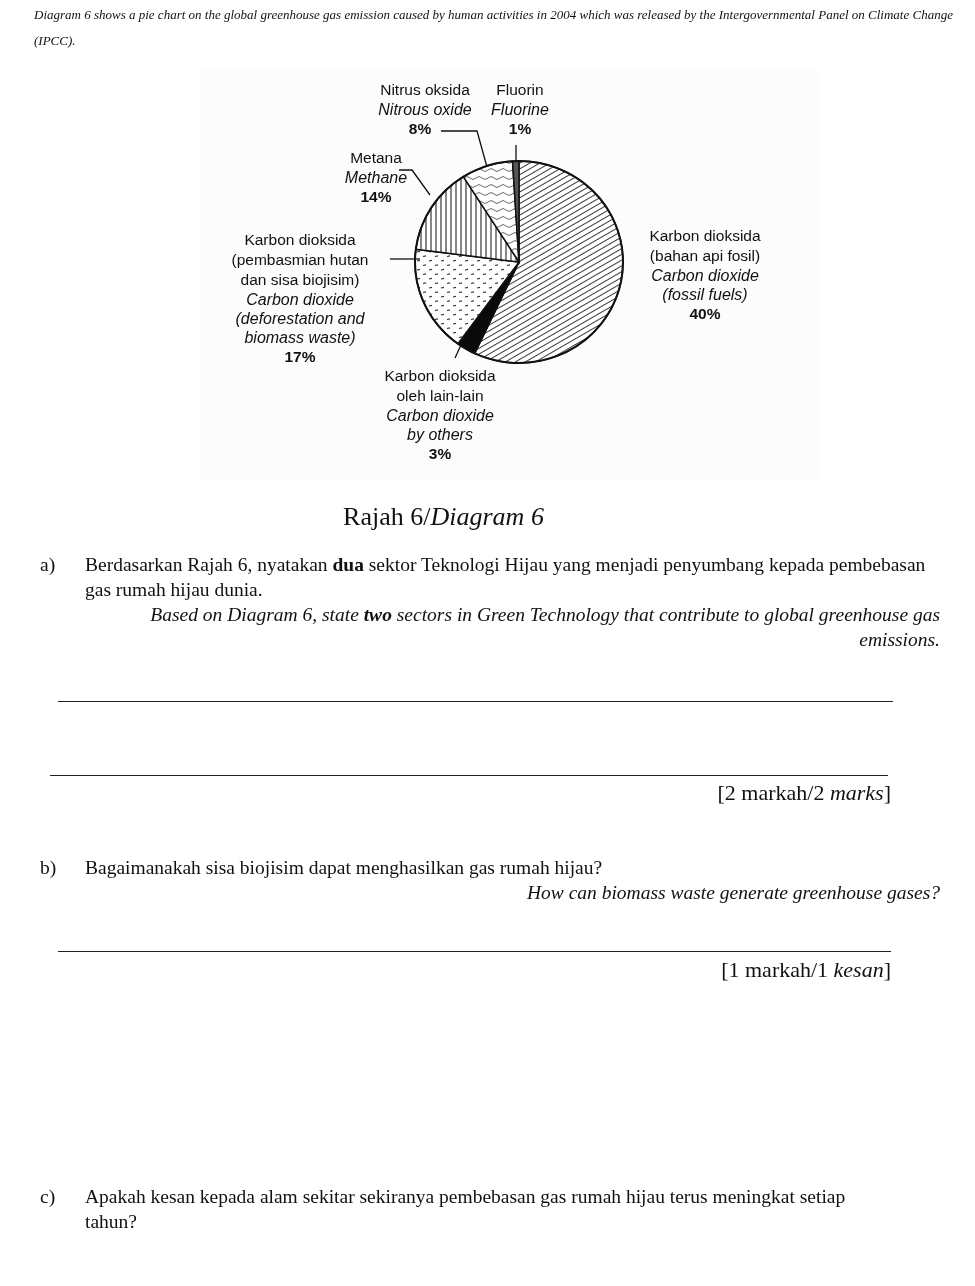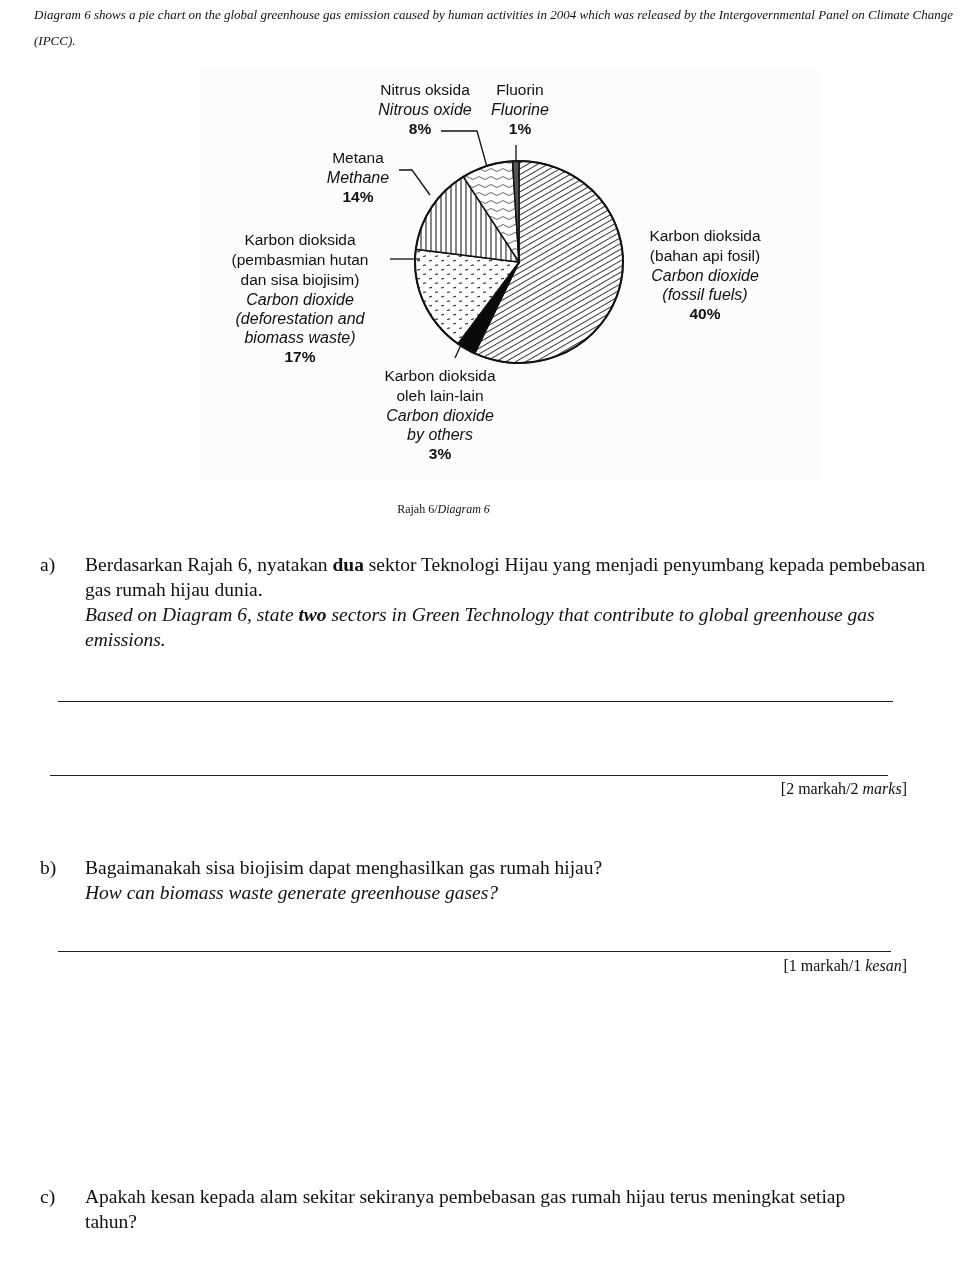--- a/index.html
+++ b/index.html
@@ -7,27 +7,27 @@
   .serif { font-family: "Liberation Serif", "DejaVu Serif", serif; }
   .sans { font-family: "Liberation Sans", "DejaVu Sans", sans-serif; }
   .abs { position: absolute; }
   .intro { left: 34px; top: 2px; width: 920px; font-size: 13px; line-height: 26px; font-style: italic; }
   .chart-area { left: 200px; top: 70px; width: 620px; height: 410px; background: #fcfcfc; }
   .chart-area svg { position: absolute; left: 0; top: 0; }
   .lbl { position: absolute; text-align: center; font-size: 15.5px; line-height: 20px; white-space: nowrap; }
   .lbl .en { font-style: italic; font-size: 16px; line-height: 19px; display: block; }
   .lbl .ms { display: block; }
   .lbl .pct { display: block; font-weight: bold; }
-  .caption { left: 0; width: 887px; top: 502px; text-align: center; font-size: 12px; }
+  .caption { left: 0; width: 887px; top: 502px; text-align: center; font-size: 26px; }
   .q { position: absolute; left: 40px; width: 900px; font-size: 19.5px; line-height: 25px; }
   .q .letter { position: absolute; left: 0; top: 0; }
   .q .body { margin-left: 45px; }
-  .q .en { font-style: italic; }
+  .q .en { font-style: italic; text-align: right; }
   .ans-line { position: absolute; height: 0; border-top: 1.5px solid #222; }
-  .marks { position: absolute; right: 68px; font-size: 16px; }
+  .marks { position: absolute; right: 84px; font-size: 22px; }
 </style>
 </head>
 <body class="serif">
 
 <div class="abs intro">Diagram 6 shows a pie chart on the global greenhouse gas emission caused by human activities in 2004 which was released by the Intergovernmental Panel on Climate Change (IPCC).</div>
 
 <div class="abs chart-area sans">
   <svg id="pie-svg" width="620" height="410" viewBox="0 0 620 410">
     <defs>
       <pattern id="p-diag" patternUnits="userSpaceOnUse" width="5" height="5" patternTransform="rotate(-30)">
@@ -70,21 +70,21 @@
   <div class="lbl" style="left:150px; top:10px; width:150px;">
     <span class="ms">Nitrus oksida</span>
     <span class="en">Nitrous oxide</span>
     <span class="pct" style="margin-left:-10px;">8%</span>
   </div>
   <div class="lbl" style="left:280px; top:10px; width:80px;">
     <span class="ms">Fluorin</span>
     <span class="en">Fluorine</span>
     <span class="pct">1%</span>
   </div>
-  <div class="lbl" style="left:113px; top:78px; width:90px;">
+  <div class="lbl" style="left:131px; top:78px; width:90px;">
     <span class="ms">Metana</span>
     <span class="en">Methane</span>
     <span class="pct">14%</span>
   </div>
   <div class="lbl" style="left:15px; top:160px; width:170px;">
     <span class="ms">Karbon dioksida</span>
     <span class="ms">(pembasmian hutan</span>
     <span class="ms">dan sisa biojisim)</span>
     <span class="en">Carbon dioxide</span>
     <span class="en">(deforestation and</span>

